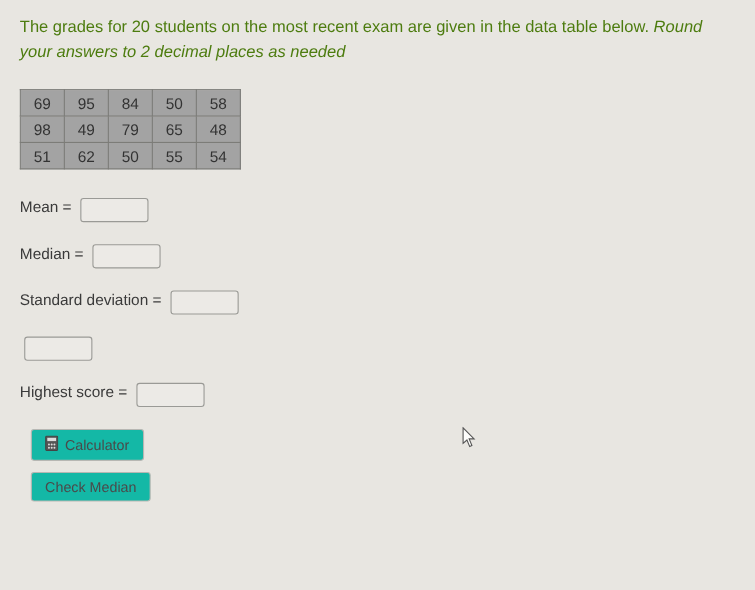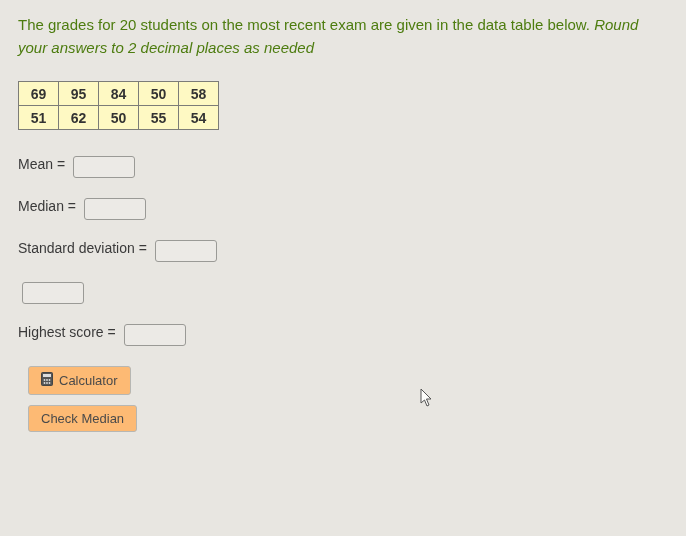--- a/index.html
+++ b/index.html
@@ -20,23 +20,22 @@
   .prompt .italic { font-style: italic; }
   table.data {
     border-collapse: collapse;
     margin-bottom: 26px;
   }
   table.data td {
     border: 1px solid #7c7c78;
     width: 40px; height: 24px;
     text-align: center;
     font-size: 14px;
-    background: #fef9c3;
+    background: #a3a3a3;
     color: #333;
-    font-weight: bold;
   }
   .field-row {
     display: flex;
     align-items: flex-start;
     margin-bottom: 20px;
     font-size: 14px;
     color: #3a3a3a;
   }
   .field-row label { margin-right: 4px; }
   .answer-box {
@@ -46,21 +45,21 @@
     border-radius: 3px;
     margin-left: 4px;
     font-size: 13px;
     padding: 0 4px;
     color: #333;
   }
   .btn {
     display: inline-flex;
     align-items: center;
     border: 1px solid #b7b7b3;
-    background: #fdba74;
+    background: #14b8a6;
     padding: 5px 12px;
     font-size: 13px;
     color: #4a4a4a;
     border-radius: 3px;
     margin-left: 10px;
     margin-bottom: 10px;
     cursor: pointer;
   }
   .btn .icon { margin-right: 6px; display: inline-block; }
   .cursor {
@@ -76,20 +75,27 @@
 </div>
 
 <table class="data">
   <tbody>
       <tr>
     <td>69</td>
     <td>95</td>
     <td>84</td>
     <td>50</td>
     <td>58</td>
+  </tr>
+  <tr>
+    <td>98</td>
+    <td>49</td>
+    <td>79</td>
+    <td>65</td>
+    <td>48</td>
   </tr>
   <tr>
     <td>51</td>
     <td>62</td>
     <td>50</td>
     <td>55</td>
     <td>54</td>
   </tr>
 </tbody>
   </table>

